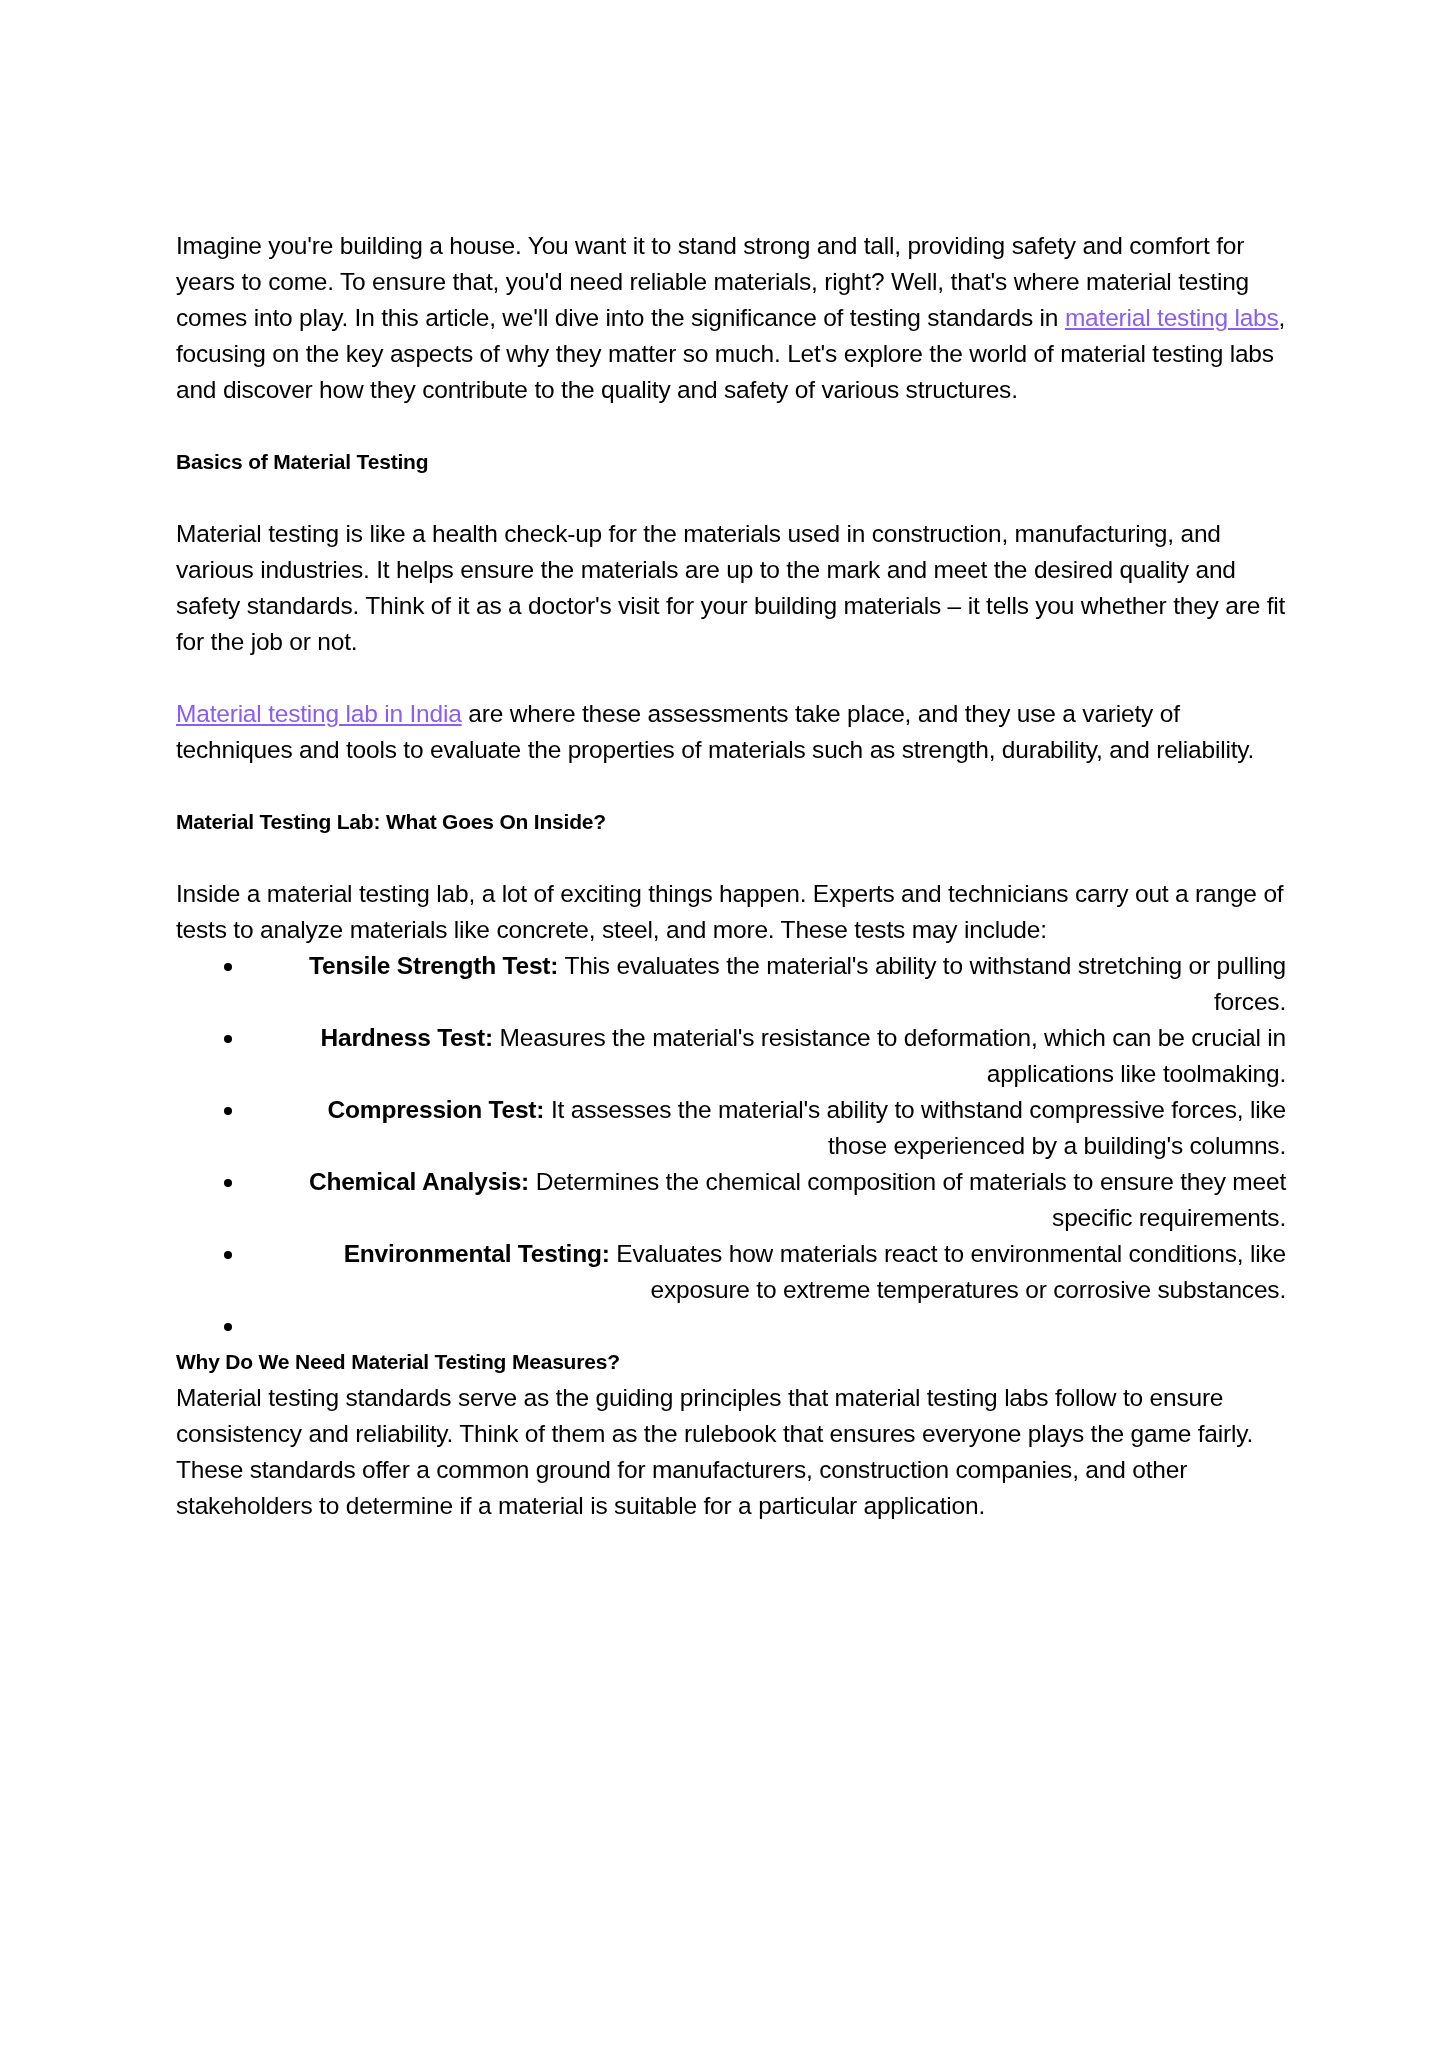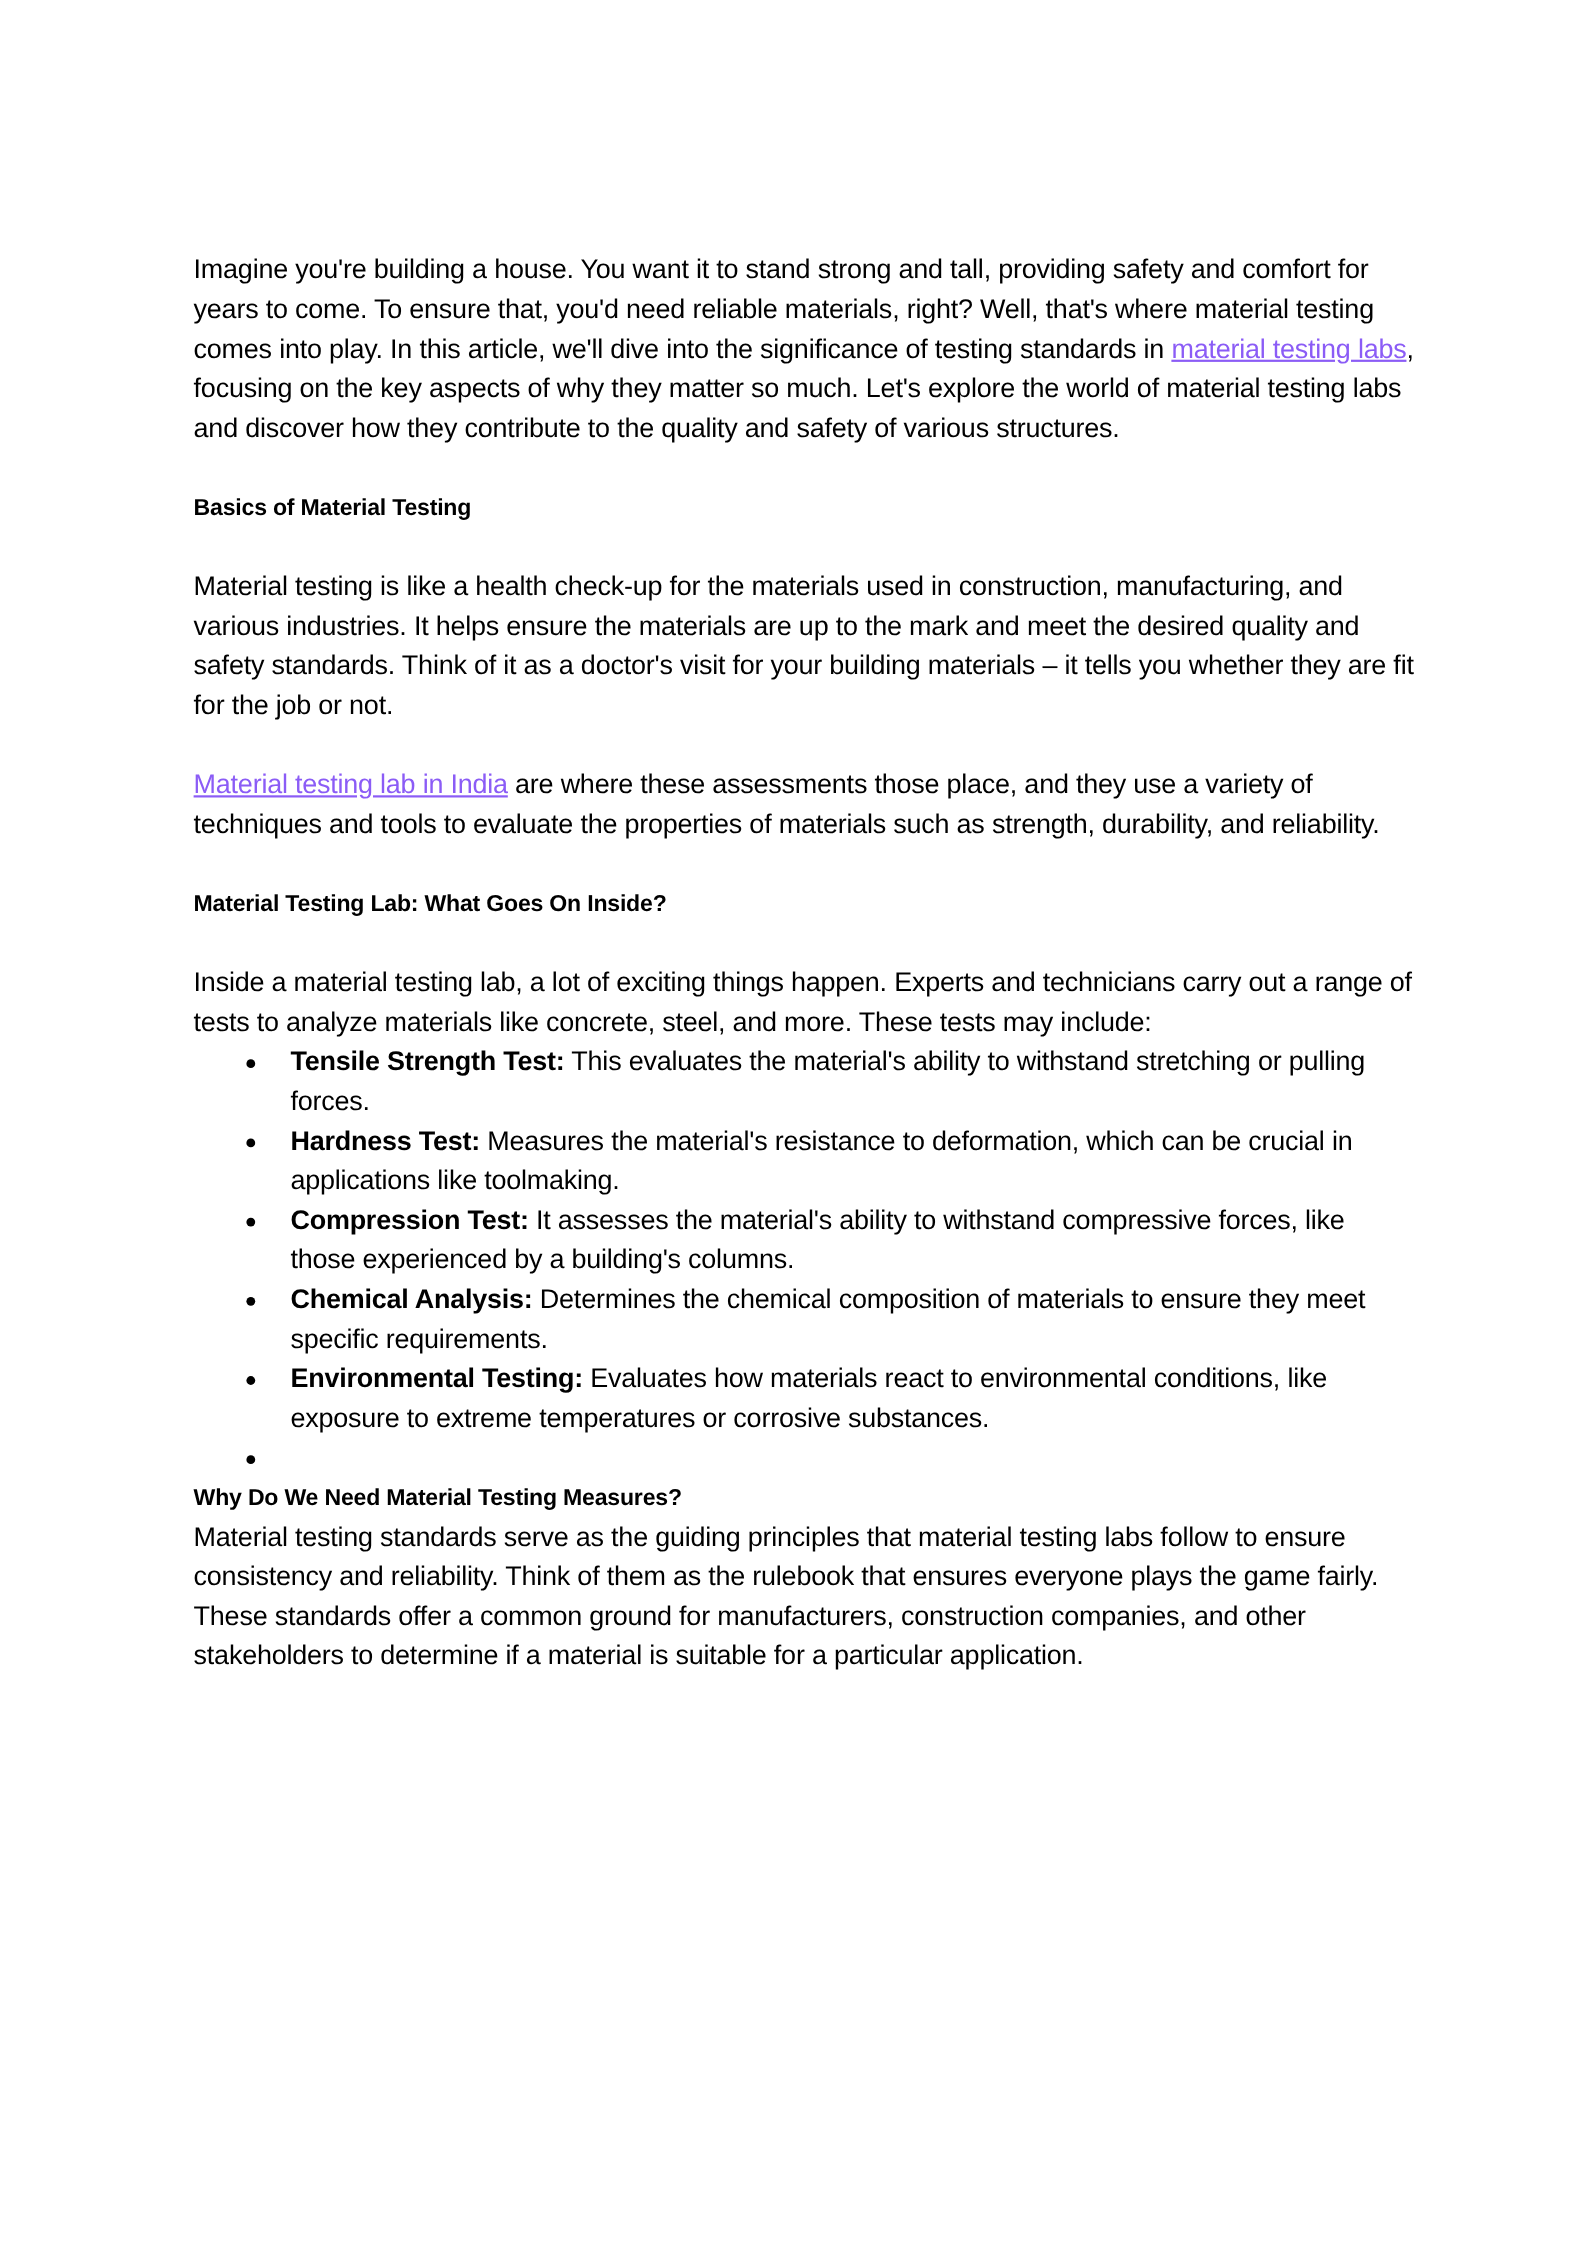--- a/index.html
+++ b/index.html
@@ -14,40 +14,40 @@
     letter-spacing: -0.3px;
   }
   p, .bullet-text {
     font-size: 24.5px; line-height: 36px; margin: 0;
     letter-spacing: -0.2px;
   }
   .intro { margin-top: 48px; }
   .h2 { font-weight: 700; font-size: 21px; line-height: 36px; margin: 0; letter-spacing: -0.2px; }
   .gap-36 { margin-top: 36px; }
   a { color: #8b5cf6; text-decoration: underline; }
-  ul { list-style: none; margin: 0; padding: 0; }
+  ul { list-style: none; margin: 0; padding: 0; text-align: right; }
   li { position: relative; padding-left: 88px; font-size: 24.5px; line-height: 36px; letter-spacing: -0.2px; }
   li .dot {
     position: absolute; left: 48px; top: 15px; width: 8px; height: 8px;
     background: #000; border-radius: 50%;
   }
   li b { font-weight: 700; }
 </style>
 </head>
 <body>
 
 <div class="page">
 
   <p class="intro"><span>Imagine you're building a house. You want it to stand strong and tall, providing safety and comfort for years to come. To ensure that, you'd need reliable materials, right? Well, that's where material testing comes into play. In this article, we'll dive into the significance of testing standards in </span><a href="#">material testing labs</a><span>, focusing on the key aspects of why they matter so much. Let's explore the world of material testing labs and discover how they contribute to the quality and safety of various structures.</span></p>
 
   <div class="h2 gap-36">Basics of Material Testing</div>
 
   <p class="gap-36">Material testing is like a health check-up for the materials used in construction, manufacturing, and various industries. It helps ensure the materials are up to the mark and meet the desired quality and safety standards. Think of it as a doctor's visit for your building materials – it tells you whether they are fit for the job or not.</p>
 
-  <p class="gap-36"><a href="#">Material testing lab in India</a><span> are where these assessments those place, and they use a variety of techniques and tools to evaluate the properties of materials such as strength, durability, and reliability.</span></p>
+  <p class="gap-36"><a href="#">Material testing lab in India</a><span> are where these assessments take place, and they use a variety of techniques and tools to evaluate the properties of materials such as strength, durability, and reliability.</span></p>
 
   <div class="h2 gap-36">Material Testing Lab: What Goes On Inside?</div>
 
   <p class="gap-36">Inside a material testing lab, a lot of exciting things happen. Experts and technicians carry out a range of tests to analyze materials like concrete, steel, and more. These tests may include:</p>
 
   <ul>
     <li><span class="dot"></span><b>Tensile Strength Test:</b><span> This evaluates the material's ability to withstand stretching or pulling forces.</span></li>
     <li><span class="dot"></span><b>Hardness Test:</b><span> Measures the material's resistance to deformation, which can be crucial in applications like toolmaking.</span></li>
     <li><span class="dot"></span><b>Compression Test:</b><span> It assesses the material's ability to withstand compressive forces, like those experienced by a building's columns.</span></li>
     <li><span class="dot"></span><b>Chemical Analysis:</b><span> Determines the chemical composition of materials to ensure they meet specific requirements.</span></li>

